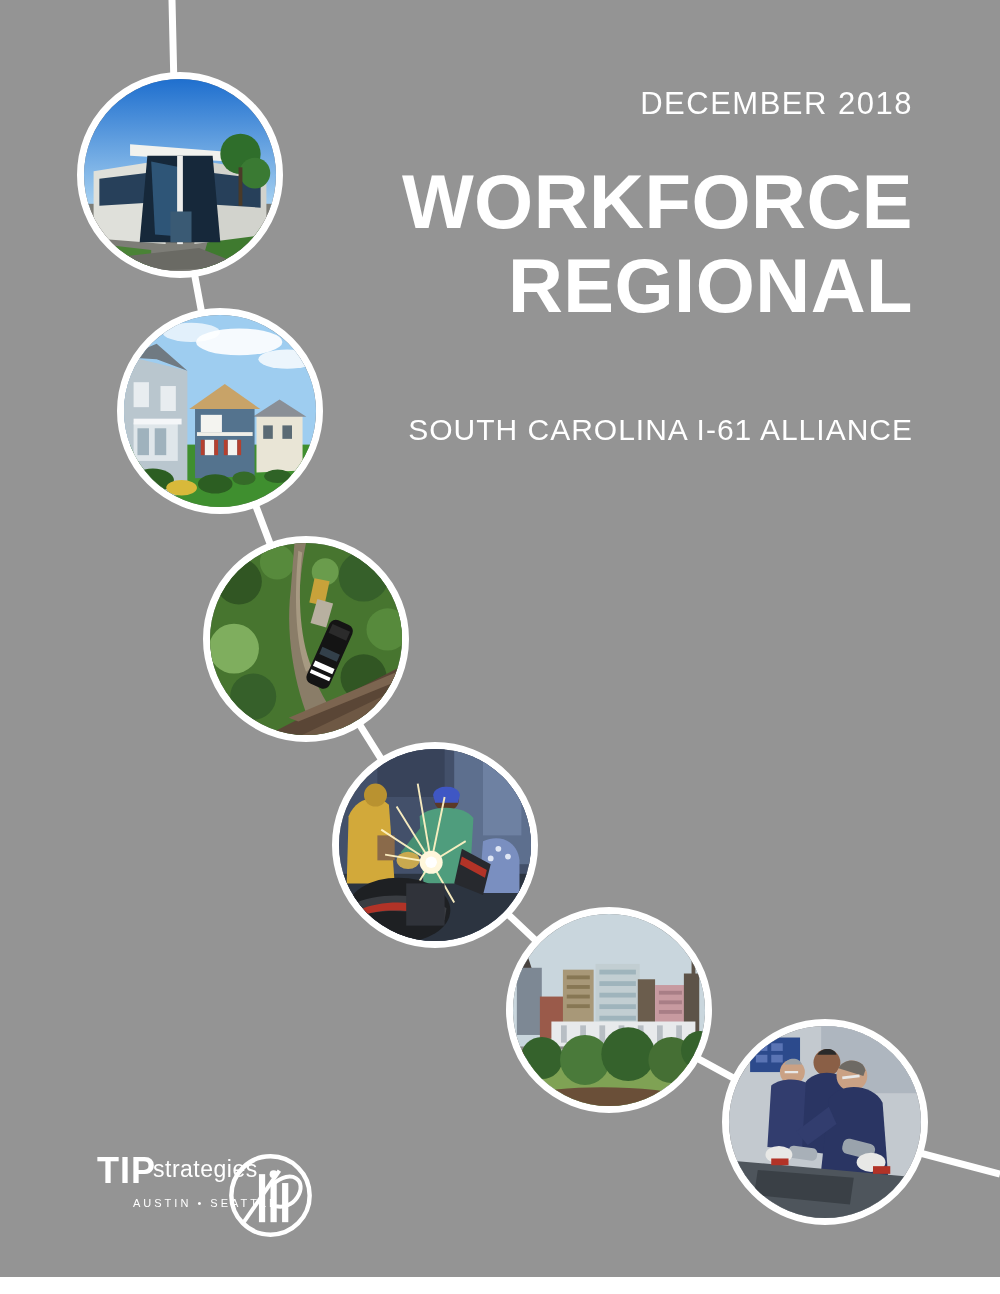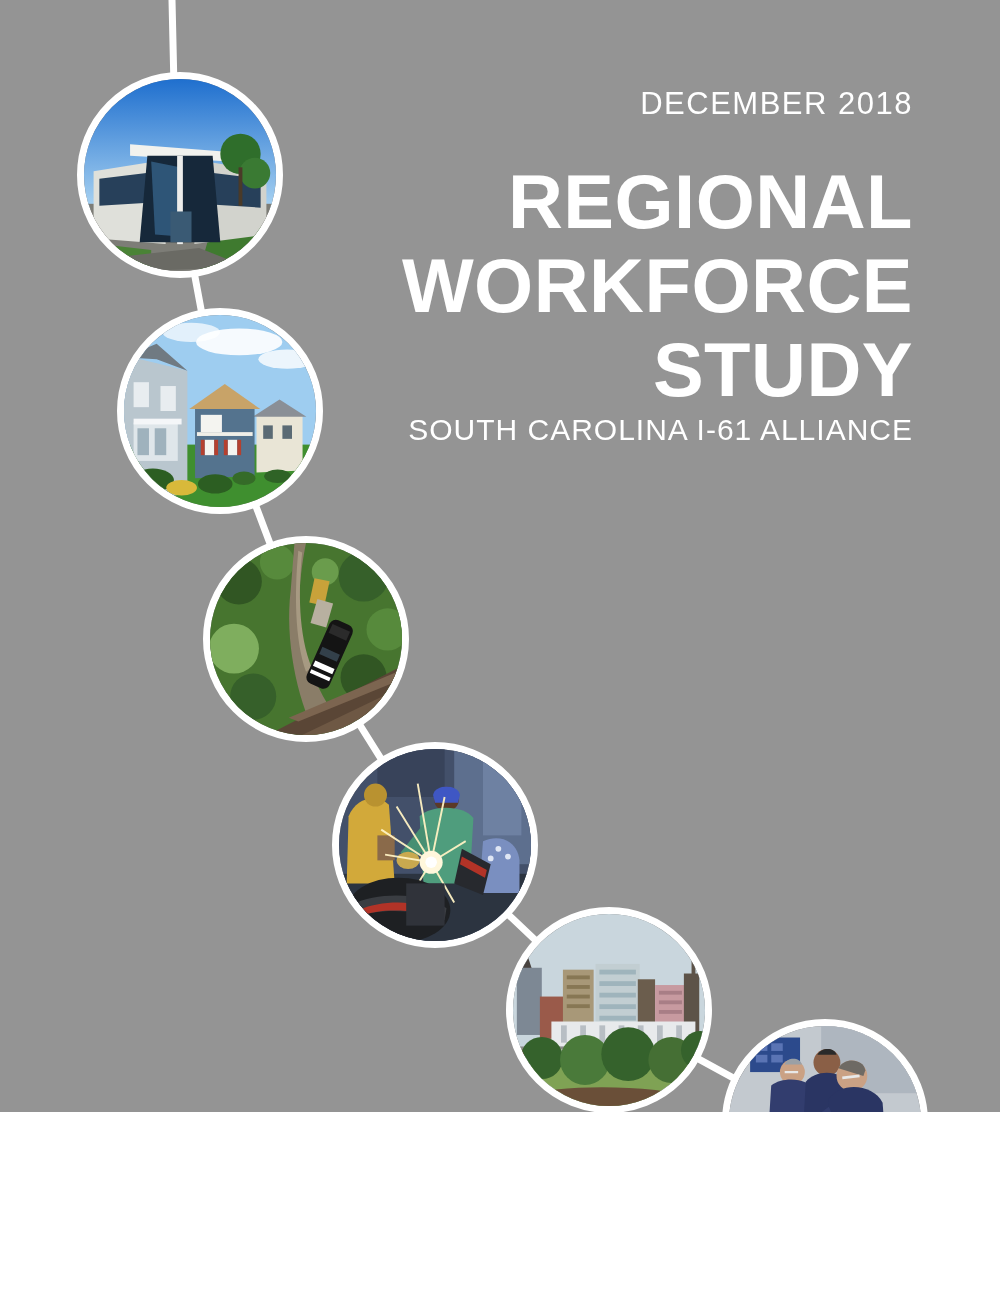--- a/index.html
+++ b/index.html
@@ -1,17 +1,17 @@
 <!DOCTYPE html>
 <html><head>
 <meta charset="utf-8">
 <style>
   html,body{margin:0;padding:0;}
   body{font-family:"Liberation Sans", sans-serif;}
-  .page{position:relative;width:1000px;height:1112px;background:#949494;overflow:hidden;}
+  .page{position:relative;width:1000px;height:1277px;background:#949494;overflow:hidden;}
 
   
   .connector{position:absolute;left:0;top:0;z-index:1;}
 
   
   .photo-circle{
     position:absolute;z-index:2;width:206px;height:206px;border-radius:50%;
     border:7px solid #ffffff;box-sizing:border-box;overflow:hidden;background:#777;
   }
   .photo-circle svg{display:block;width:100%;height:100%;}
@@ -288,23 +288,22 @@
       <ellipse cx="52" cy="134" rx="14" ry="9" fill="#e8e8e6"></ellipse>
       <rect x="44" y="138" width="18" height="7" fill="#b23327"></rect>
       <ellipse cx="148" cy="142" rx="15" ry="10" fill="#e8e8e6"></ellipse>
       <rect x="150" y="146" width="18" height="8" fill="#b23327"></rect>
     </svg>
   </div>
 
   <div class="masthead">
     <div class="cover-date">DECEMBER 2018</div>
     <div class="cover-title">
+      <div>WORKFORCE</div>
       <div>REGIONAL</div>
-      <div>WORKFORCE</div>
-      <div>STUDY</div>
     </div>
     <div class="cover-subtitle">SOUTH CAROLINA I-61 ALLIANCE</div>
   </div>
 
   <div class="logo">
     <div class="logo-word">
       <span class="logo-tip">TIP</span><span class="logo-strategies">strategies</span>
     </div>
     <div class="logo-cities">AUSTIN • SEATTLE</div>
   </div>

